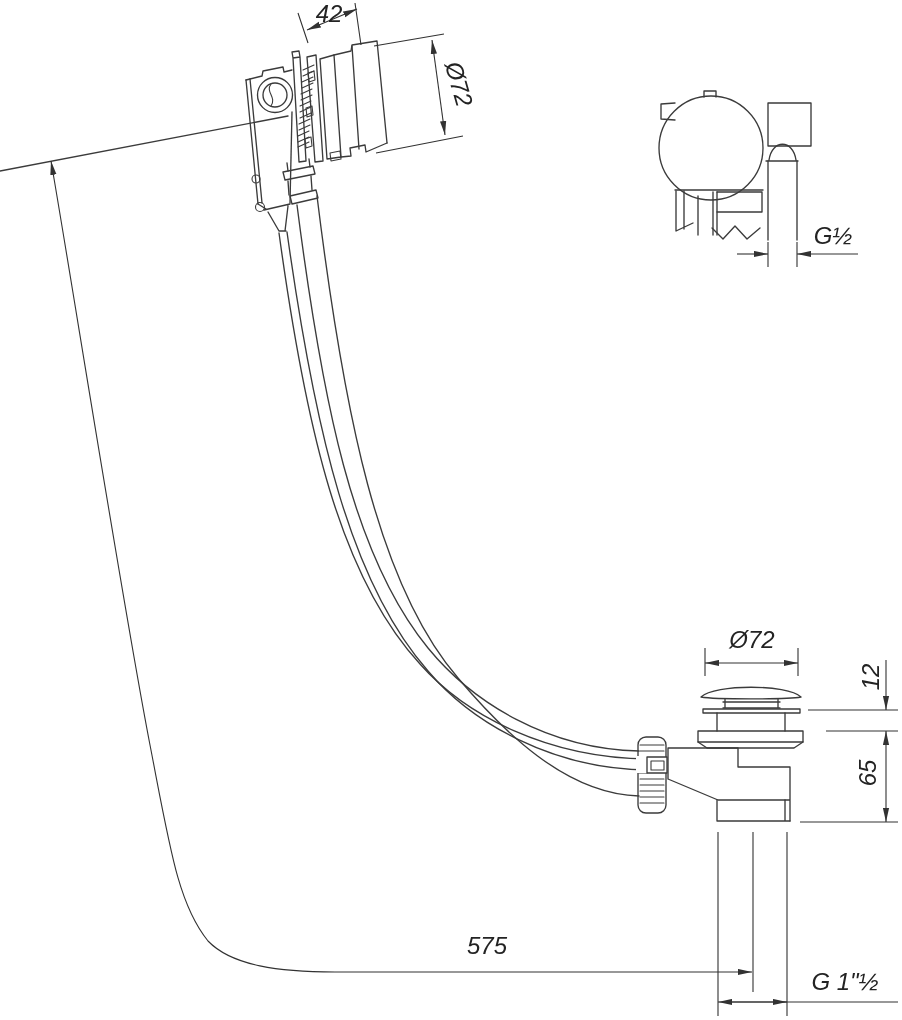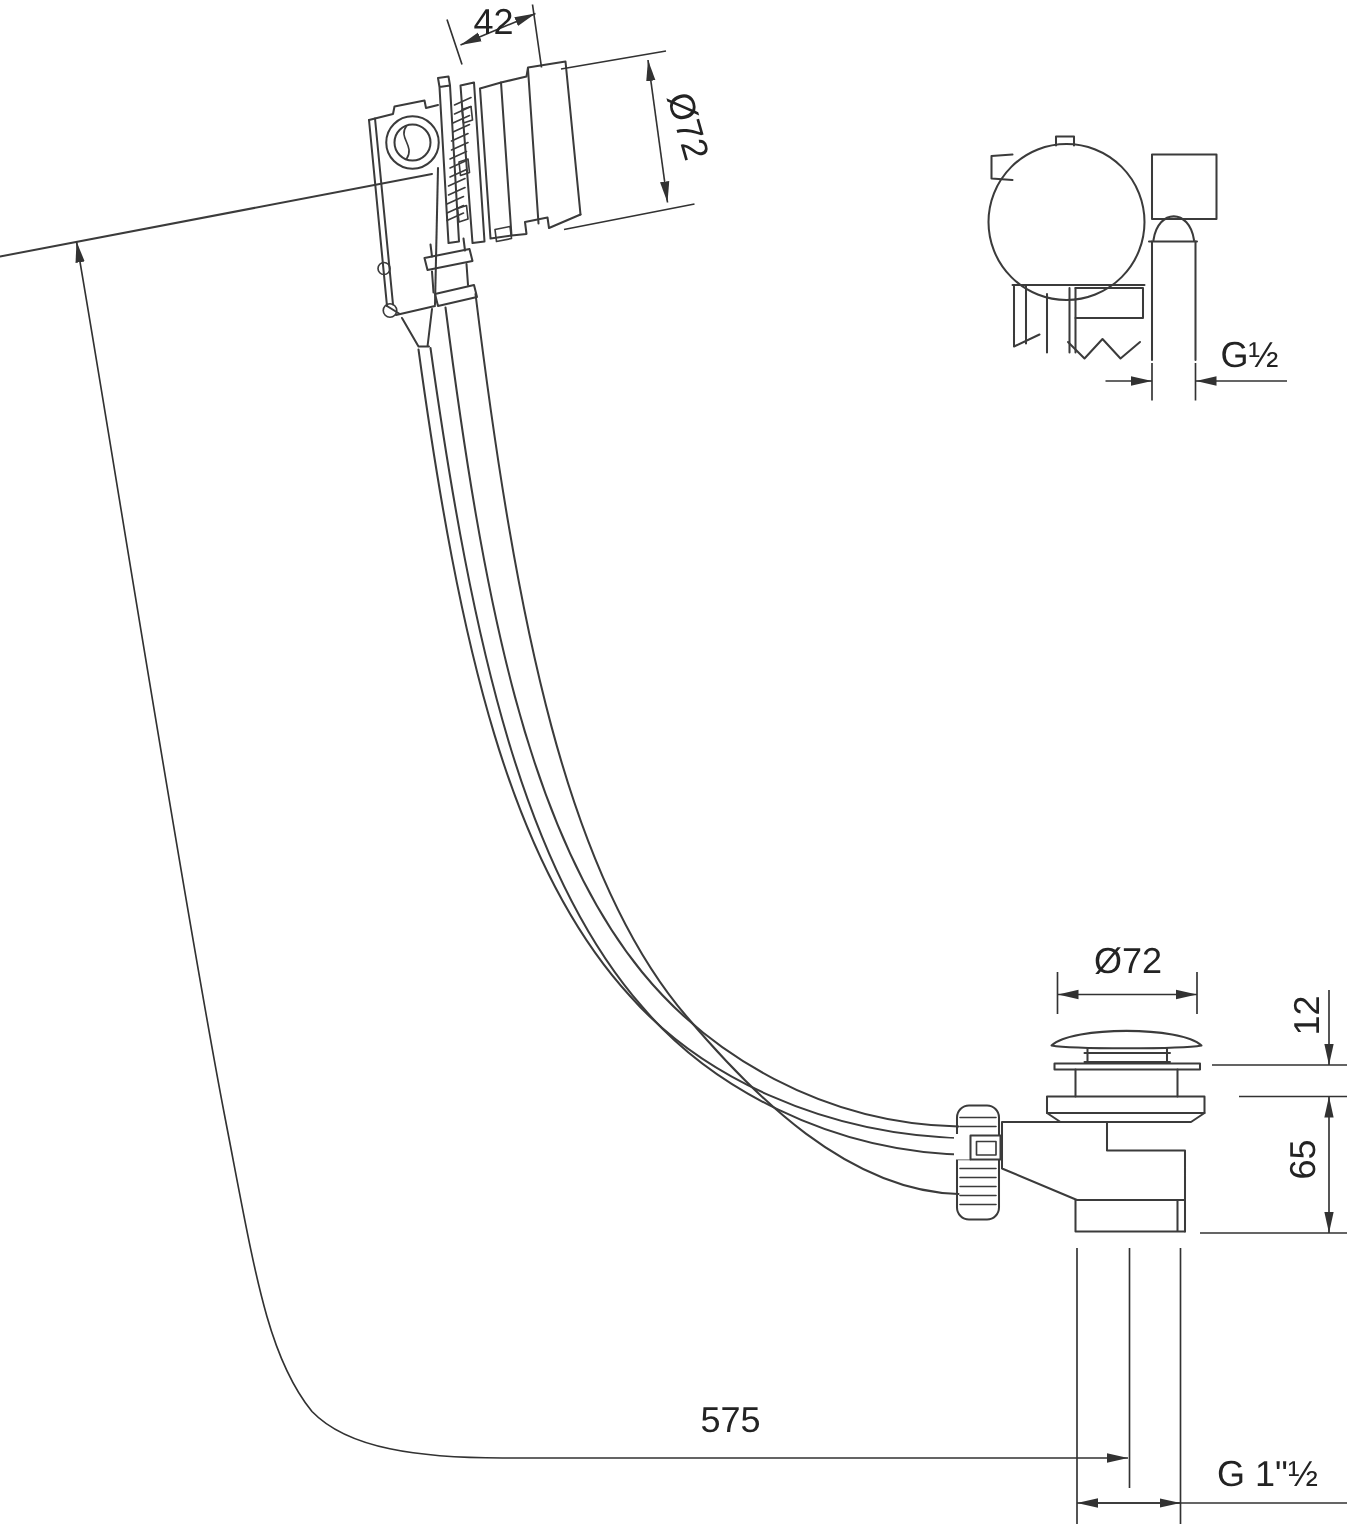--- a/index.html
+++ b/index.html
@@ -1,17 +1,17 @@
 <!DOCTYPE html>
 <html><head>
 <meta charset="utf-8">
 <title>Technical drawing</title>
 <style>
   html,body { margin:0; padding:0; background:#ffffff; }
-  .stage { position:relative; width:902px; height:1020px; background:#fff; overflow:hidden; }
+  .stage { position:relative; width:902px; height:1020px; background:#fff; overflow:hidden;font-style:italic; }
   svg { display:block; }
   .g  { fill:none; stroke:#3b3b3b; stroke-width:1.35; stroke-linecap:round; stroke-linejoin:round; }
   .gt { fill:none; stroke:#3b3b3b; stroke-width:1.1; stroke-linecap:round; stroke-linejoin:round; }
   .d  { fill:none; stroke:#323232; stroke-width:1.1; stroke-linecap:butt; }
   .fw { fill:#ffffff; stroke:#3b3b3b; stroke-width:1.35; stroke-linejoin:round; }
   .fwn{ fill:#ffffff; stroke:none; }
   .t  { font-family:"Liberation Sans","DejaVu Sans",sans-serif; font-size:24px; fill:#232323; }
 </style>
 </head>
 <body>

